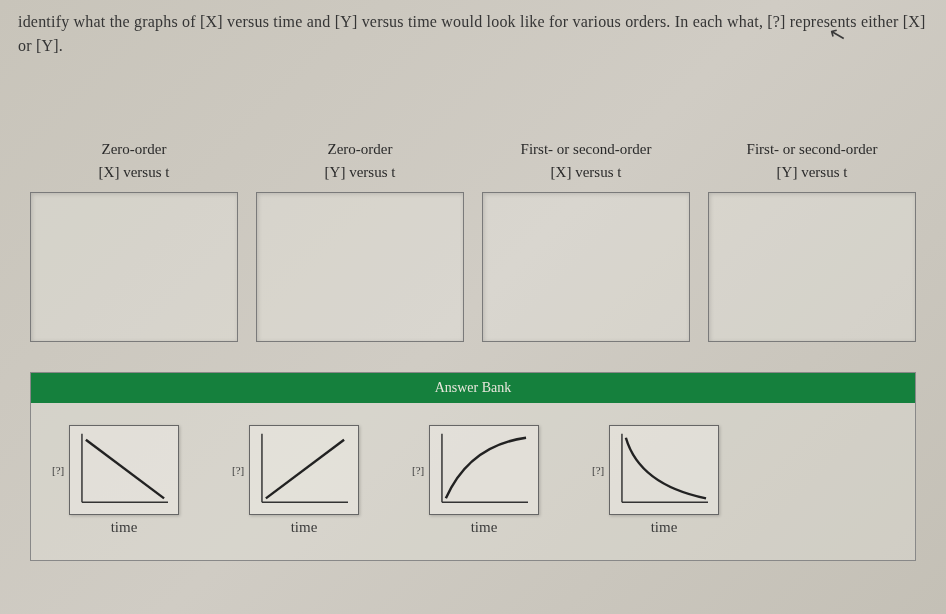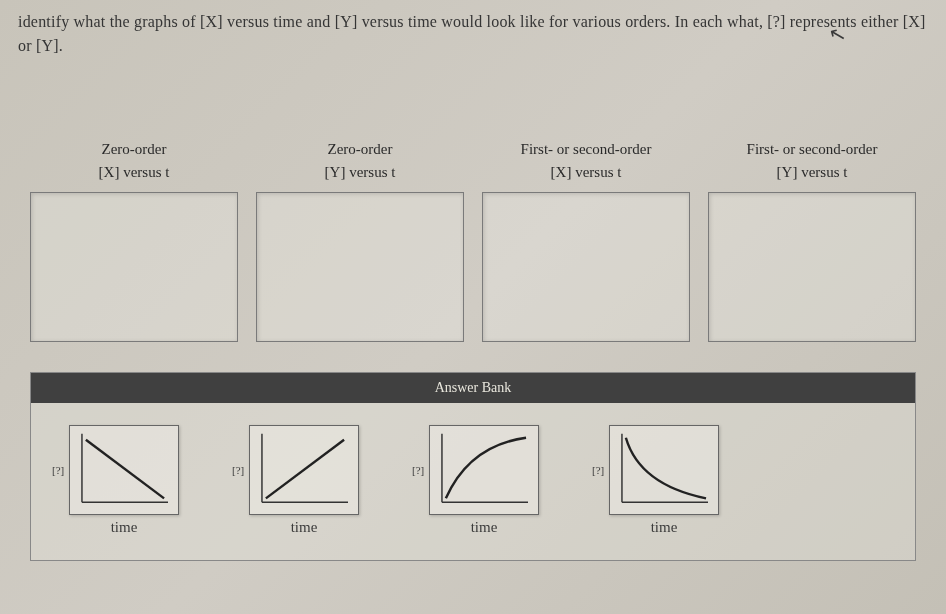--- a/index.html
+++ b/index.html
@@ -46,21 +46,21 @@
       border: 1px solid #7a7a7a;
       background: rgba(240,238,232,0.3);
       box-shadow: inset 1px 1px 4px rgba(0,0,0,0.15);
     }
     .answer-bank-wrap {
       margin: 18px 12px 0 12px;
       border: 1px solid #888;
       background: rgba(230,228,222,0.35);
     }
     .answer-bank-header {
-      background: #404040;
+      background: #15803d;
       color: #e8e6dc;
       text-align: center;
       padding: 7px 0;
       font-size: 14px;
       font-weight: 500;
     }
     .bank-items {
       display: flex;
       gap: 50px;
       padding: 22px 28px 24px 28px;

